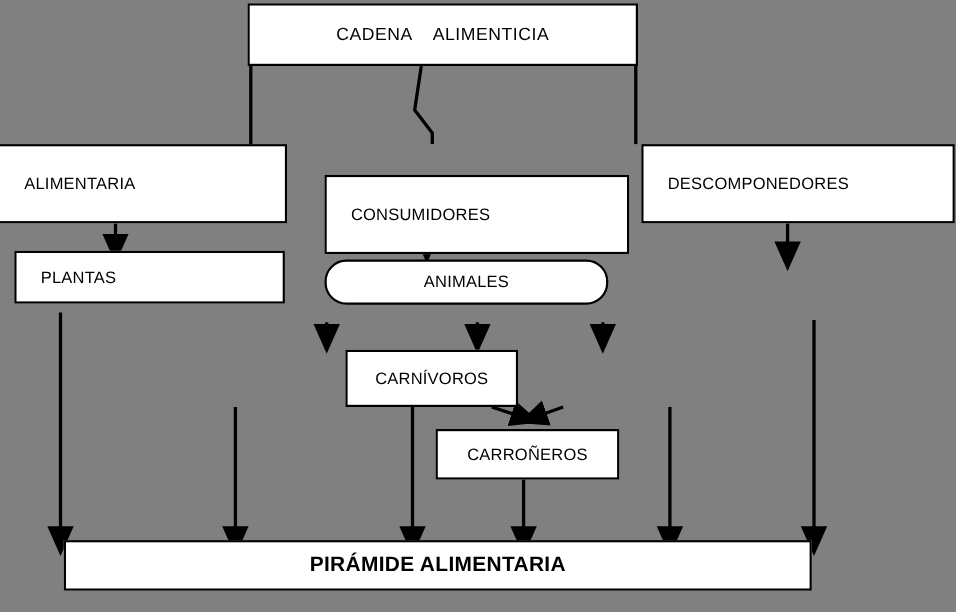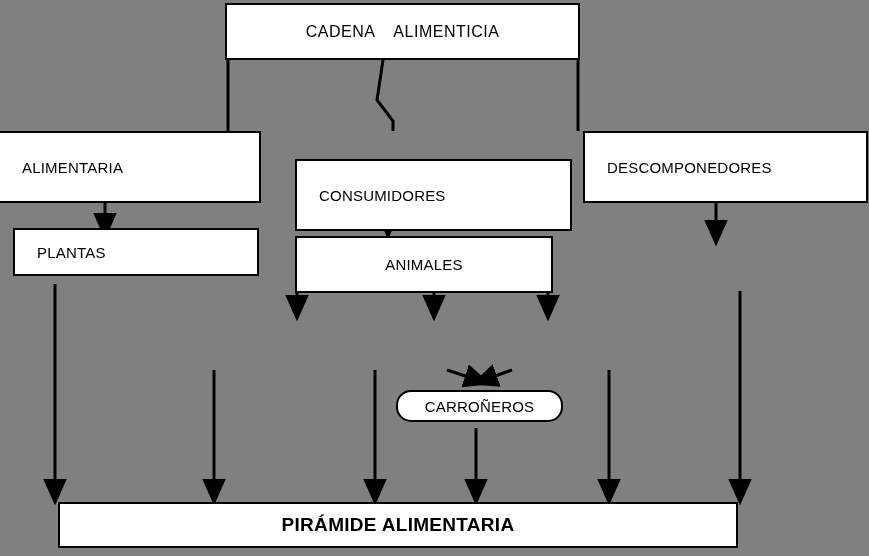--- a/index.html
+++ b/index.html
@@ -41,30 +41,30 @@
   .node.left .label { text-align: left; }
 
   #n-cadena { left: 225px; top: 3px; width: 355px; height: 57px; }
   #n-cadena .label { font-size: 16px; letter-spacing: 0.5px; }
 
   #n-productores { left: -2px; top: 131px; width: 263px; height: 72px; }
   #n-consumidores { left: 295px; top: 131px; width: 277px; height: 72px; margin-top: 28px; }
   #n-descomponedores { left: 583px; top: 131px; width: 285px; height: 72px; }
 
   #n-plantas { left: 13px; top: 228px; width: 246px; height: 48px; }
-  #n-animales { left: 295px; top: 236px; width: 258px; height: 57px; }
+  #n-animales { left: 295px; top: 236px; width: 258px; height: 41px; border-radius: 20px; }
   #n-microorganismos { left: 581px; top: 243px; width: 287px; height: 48px; }
 
   #n-herviboros { left: 122px; top: 318px; width: 184px; height: 52px; }
   #n-carnivoros { left: 314px; top: 318px; width: 157px; height: 52px; }
   #n-omnivoros { left: 497px; top: 318px; width: 177px; height: 52px; }
 
-  #n-carroneros { left: 396px; top: 390px; width: 167px; height: 32px; border-radius: 15px; }
+  #n-carroneros { left: 396px; top: 390px; width: 167px; height: 46px; }
 
-  #n-piramide { left: 58px; top: 502px; width: 680px; height: 46px; }
+  #n-piramide { left: 58px; top: 491px; width: 680px; height: 46px; }
   #n-piramide .label {
     text-align: center;
     font-size: 19px;
     font-weight: bold;
     letter-spacing: 0.3px;
   }
 
   #edges {
     position: absolute;
     left: 0;
@@ -130,20 +130,23 @@
   <div class="node left" id="n-plantas">
     <span class="label">PLANTAS</span>
   </div>
 
   <div class="node center" id="n-animales">
     <span class="label">ANIMALES</span>
   </div>
 
 
 
+  <div class="node center" id="n-carnivoros">
+    <span class="label">CARNÍVOROS</span>
+  </div>
 
 
   <div class="node center" id="n-carroneros">
     <span class="label">CARROÑEROS</span>
   </div>
 
   <div class="node center" id="n-piramide">
     <span class="label">PIRÁMIDE ALIMENTARIA</span>
   </div>
 

